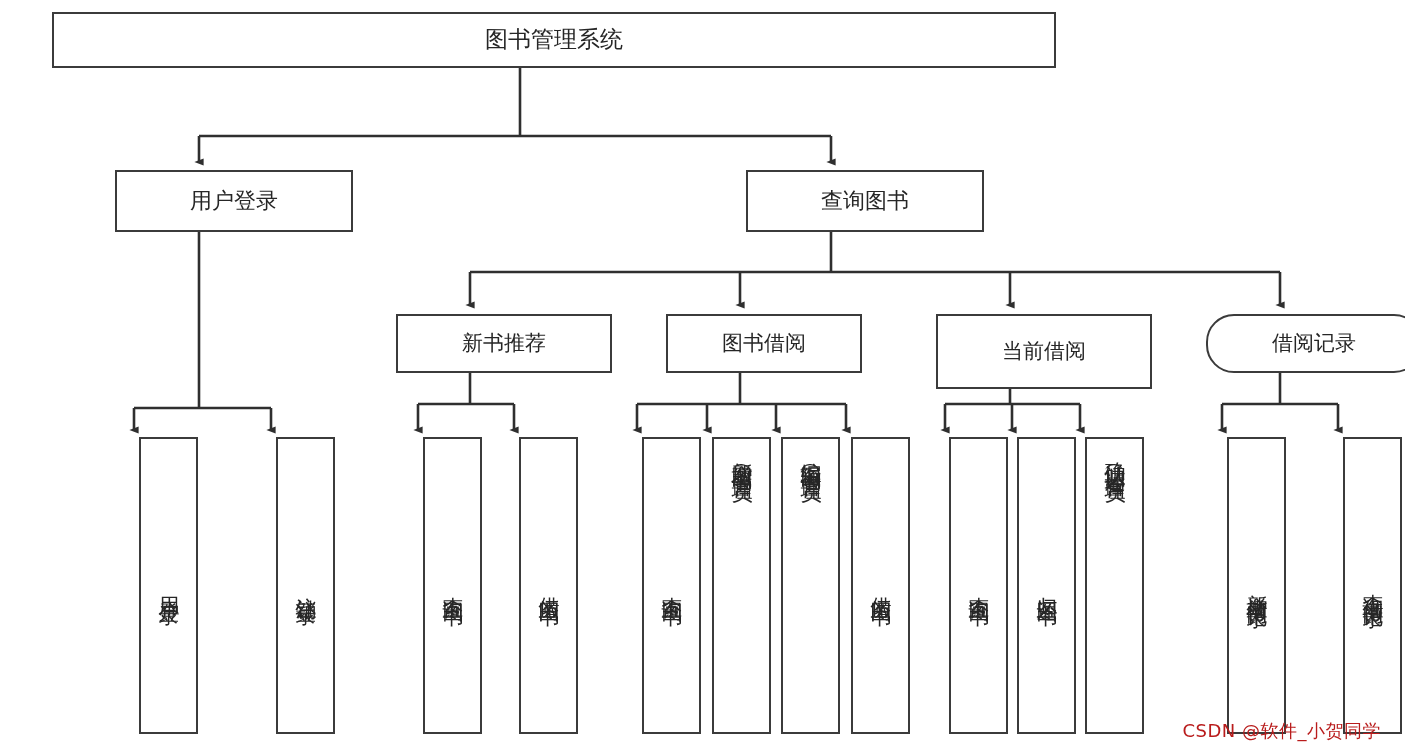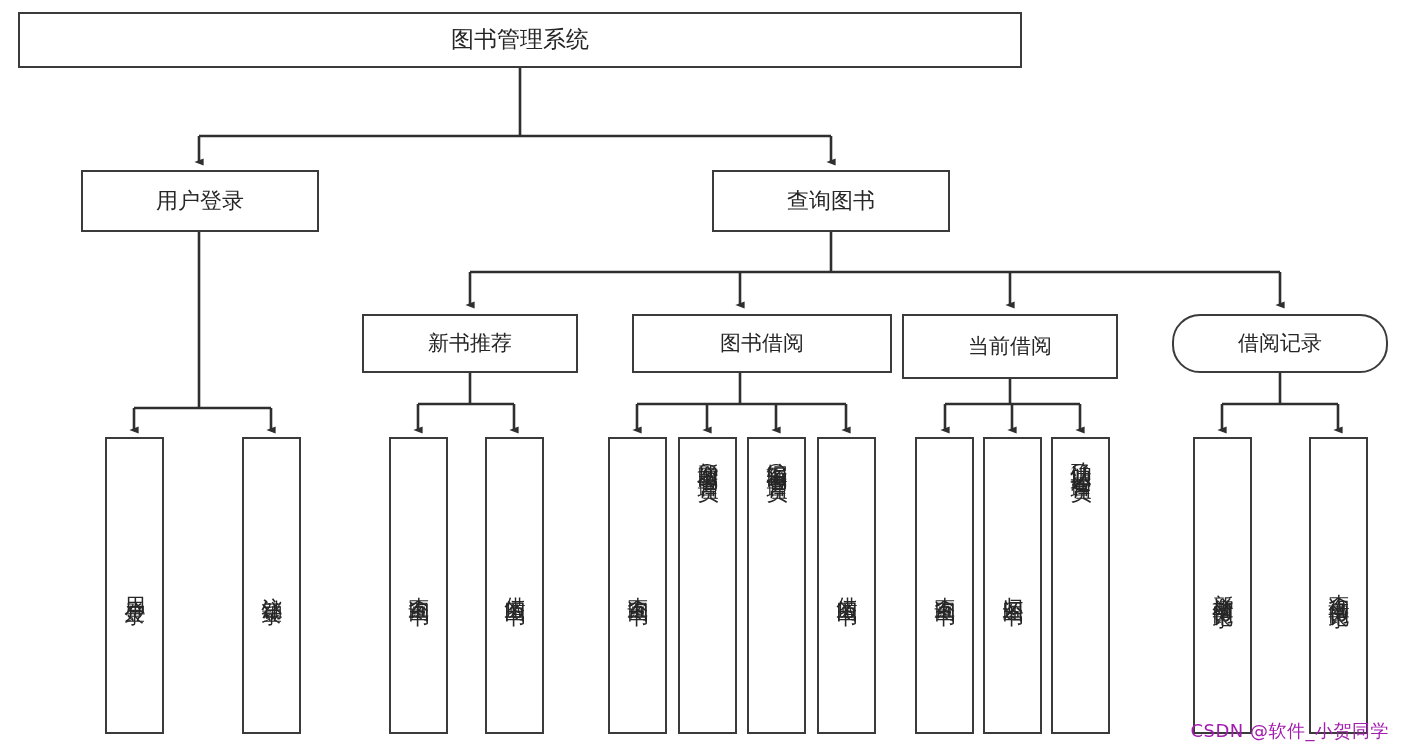--- a/index.html
+++ b/index.html
@@ -29,20 +29,21 @@
     display: block;
   }
   .node-box {
     position: absolute;
     box-sizing: border-box;
     background: #ffffff;
     border: 2px solid #3b3b3b;
     display: flex;
     align-items: center;
     justify-content: center;
+    margin-left: 34px;
   }
   .node-label {
     color: #262626;
     line-height: 1.28;
     text-align: center;
     white-space: pre-wrap;
     user-select: none;
   }
   .lvl-root .node-label { font-size: 23px; }
   .lvl-two .node-label  { font-size: 22px; }
@@ -54,24 +55,24 @@
     letter-spacing: 3px;
     line-height: 1;
   }
   .leaf-box {
     align-items: flex-start;
     padding-top: 6px;
   }
   .leaf-box.leaf-mid { align-items: center; padding-top: 0; }
   #watermark {
     position: absolute;
-    right: 16px;
+    right: 24px;
     bottom: 4px;
     font-size: 18px;
-    color: #a21caf;
+    color: #b91c1c;
     letter-spacing: 0.5px;
     user-select: none;
     pointer-events: none;
   }
 </style>
 </head>
 <body>
 
 <div id="diagram-root">
 
@@ -150,24 +151,24 @@
   <div class="node-box lvl-two" style="left:81px; top:170px; width:238px; height:62px;">
     <span class="node-label">用户登录</span>
   </div>
   <div class="node-box lvl-two" style="left:712px; top:170px; width:238px; height:62px;">
     <span class="node-label">查询图书</span>
   </div>
 
   <div class="node-box lvl-three" style="left:362px; top:314px; width:216px; height:59px;">
     <span class="node-label">新书推荐</span>
   </div>
-  <div class="node-box lvl-three" style="left:632px; top:314px; width:260px; height:59px;">
+  <div class="node-box lvl-three" style="left:632px; top:314px; width:196px; height:59px;">
     <span class="node-label">图书借阅</span>
   </div>
-  <div class="node-box lvl-three" style="left:902px; top:314px; width:216px; height:65px;">
+  <div class="node-box lvl-three" style="left:902px; top:314px; width:216px; height:75px;">
     <span class="node-label">当前借阅</span>
   </div>
   <div class="node-box lvl-three" style="left:1172px; top:314px; width:216px; height:59px;border-radius:28px;">
     <span class="node-label">借阅记录</span>
   </div>
 
   <div class="node-box leaf-box leaf-mid" style="left:105px; top:437px; width:59px; height:297px;">
     <span class="node-label">用户登录</span>
   </div>
   <div class="node-box leaf-box leaf-mid" style="left:242px; top:437px; width:59px; height:297px;">

